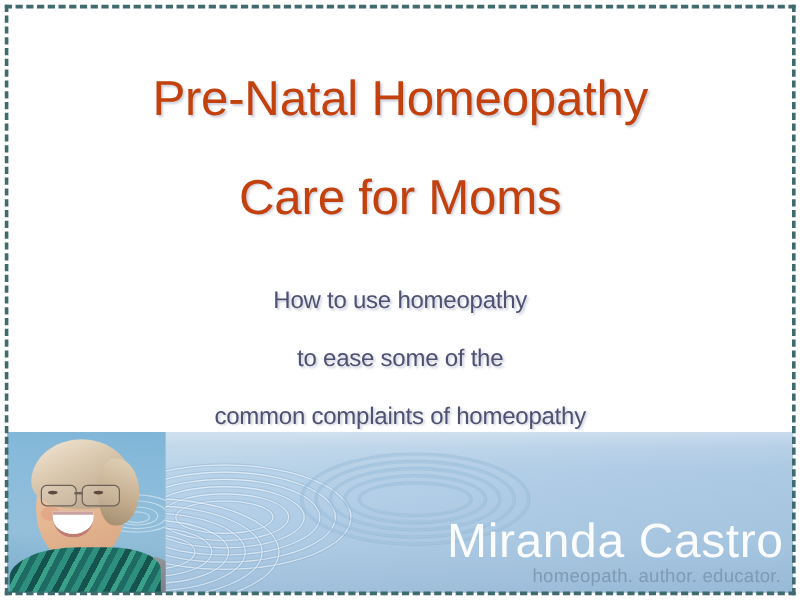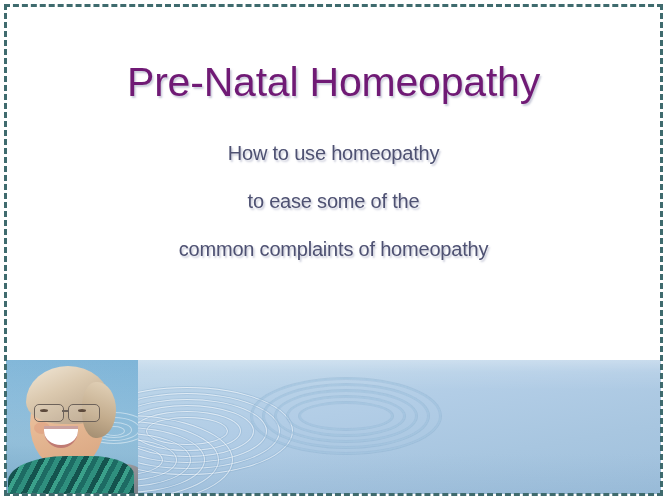--- a/index.html
+++ b/index.html
@@ -40,22 +40,22 @@
     left: 0;
     top: 0;
     width: 667px;
     height: 360px;
     text-align: center;
     z-index: 5;
   }
 
   .title {
     margin: 0;
-    padding: 0;
-    color: #701a75;
+    padding: 16px;
+    color: #c2410c;
     font-family: "Liberation Sans", sans-serif;
     font-weight: 400;
     font-size: 41px;
     line-height: 50px;
     letter-spacing: -0.2px;
     text-shadow: 1.5px 1.5px 2px rgba(120,125,160,0.40);
   }
   .title-line1 {
     padding-top: 57px;
   }
@@ -319,20 +319,21 @@
 </style>
 </head>
 <body>
 
 <div class="slide">
 
   <div class="text-area">
 
     <div class="title title-line1">Pre-Natal Homeopathy</div>
 
+    <div class="title title-line2">Care for Moms</div>
 
     <div class="subtitle subtitle-line1">How to use homeopathy</div>
 
     <div class="subtitle subtitle-line2">to ease some of the</div>
 
     <div class="subtitle subtitle-line3">common complaints of homeopathy</div>
   </div>
 
   <div class="banner">
 
@@ -374,16 +375,20 @@
         <span class="lens r"></span>
         <span class="bridge"></span>
       </div>
       <div class="eye l"></div>
       <div class="eye r"></div>
       <div class="smile"></div>
       <div class="shoulder"></div>
       <div class="scarf"></div>
     </div>
 
+    <div class="brand">
+      <span class="brand-name">Miranda Castro</span>
+      <span class="brand-tag">homeopath. author. educator.</span>
+    </div>
   </div>
 
   <div class="frame"></div>
 </div>
 
 </body></html>

